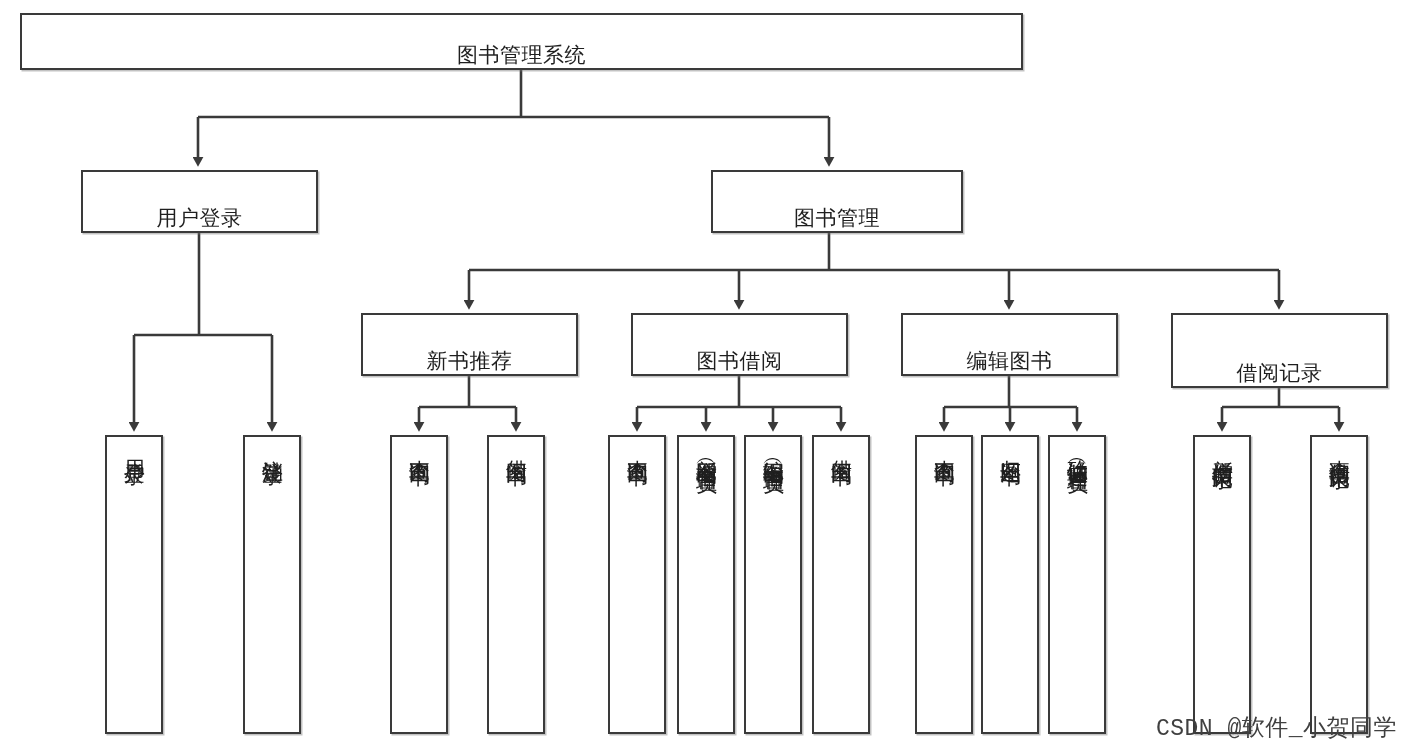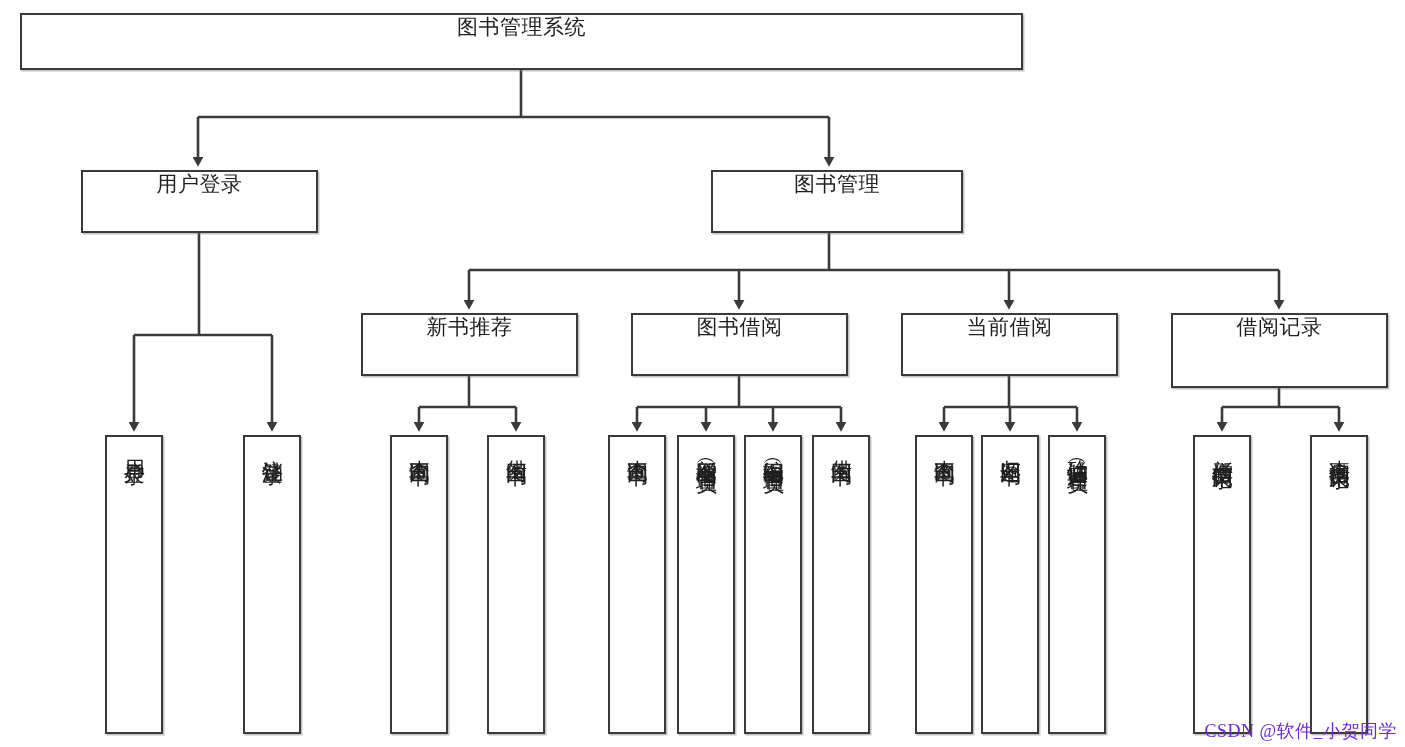--- a/index.html
+++ b/index.html
@@ -18,21 +18,21 @@
     height: 747px;
     background: #ffffff;
     overflow: hidden;
   }
   .node {
     position: absolute;
     box-sizing: border-box;
     border: 2.5px solid #3a3a3a;
     background: #ffffff;
     display: flex;
-    align-items: flex-start;
+    align-items: flex-end;
     justify-content: center;
     box-shadow: 1.5px 1.5px 0 0 rgba(120,120,120,0.45);
   }
   .node .label {
     display: block;
     text-align: center;
     line-height: 1.18;
     letter-spacing: 0.5px;
     color: #1f1f1f;
   }
@@ -57,23 +57,23 @@
     left: 0;
     top: 0;
     width: 1405px;
     height: 747px;
     pointer-events: none;
   }
   #watermark {
     position: absolute;
     right: 8px;
     bottom: 4px;
-    font-size: 18px;
-    color: #6d28d9;
-    font-family: Liberation Serif, serif;
+    font-size: 23px;
+    color: #404040;
+    font-family: Liberation Mono, monospace;
     white-space: nowrap;
     letter-spacing: 0.5px;
   }
 </style>
 </head>
 <body>
 
 <div id="canvas">
 
   <svg id="wires" viewBox="0 0 1405 747" xmlns="http://www.w3.org/2000/svg">
@@ -137,21 +137,21 @@
     <span class="label">图书管理</span>
   </div>
 
   <div class="node horiz" style="left:631px; top:313px; width:217px; height:63px;">
     <span class="label">图书借阅</span>
   </div>
   <div class="node horiz" style="left:361px; top:313px; width:217px; height:63px;">
     <span class="label">新书推荐</span>
   </div>
   <div class="node horiz" style="left:901px; top:313px; width:217px; height:63px;">
-    <span class="label">当前借阅</span>
+    <span class="label">编辑图书</span>
   </div>
   <div class="node horiz" style="left:1171px; top:313px; width:217px; height:75px;">
     <span class="label">借阅记录</span>
   </div>
 
   <div class="node vert" style="left:105px; top:435px; width:58px; height:299px;">
     <span class="label">用户登录</span>
   </div>
   <div class="node vert" style="left:243px; top:435px; width:58px; height:299px;">
     <span class="label">注销登录</span>

